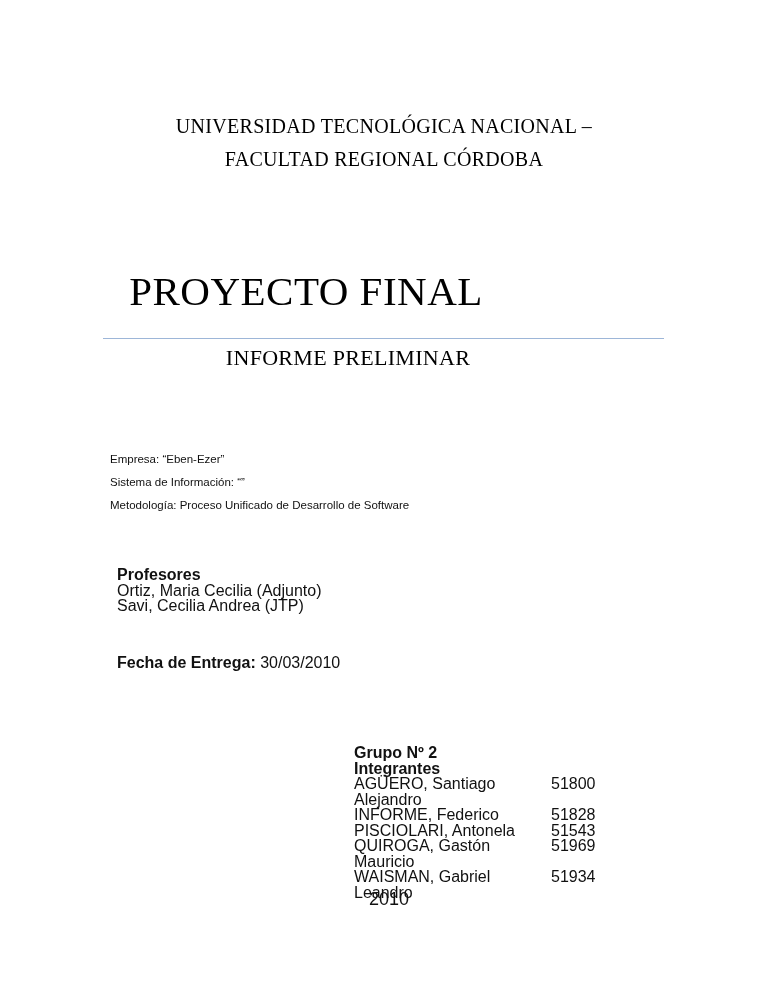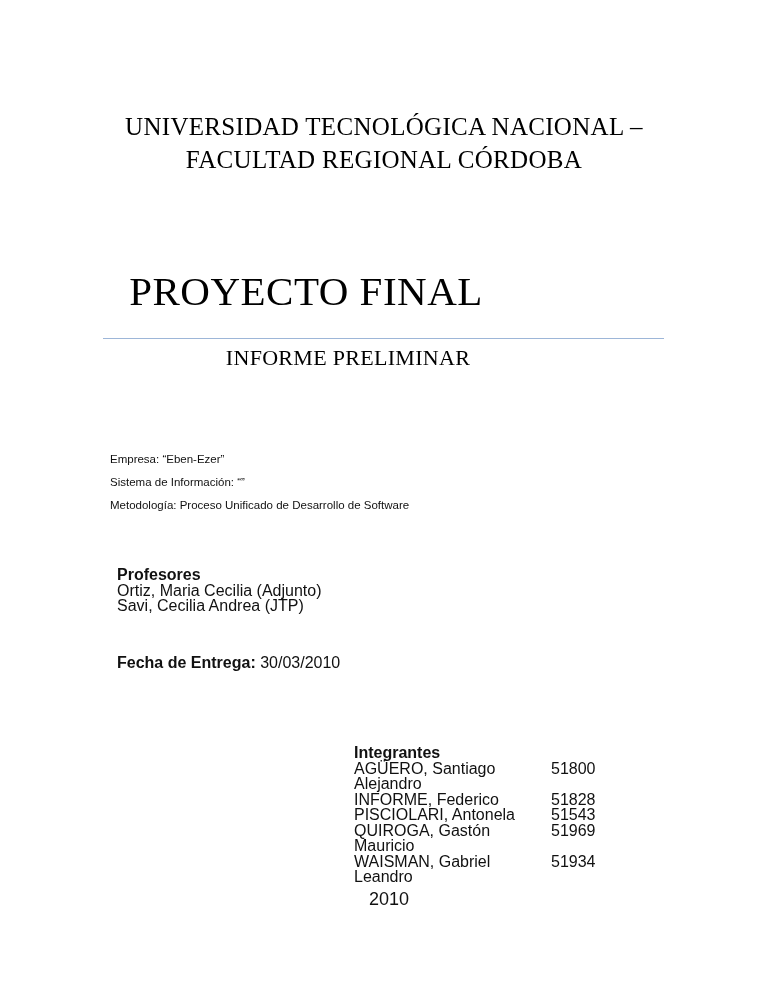--- a/index.html
+++ b/index.html
@@ -1,17 +1,17 @@
 <!DOCTYPE html>
 <html><head>
 <meta charset="utf-8">
 <style>
   html, body { margin:0; padding:0; background:#ffffff; }
   body { width:768px; height:994px; position:relative; overflow:hidden; color:#000; }
-  .univ { position:absolute; top:110px; left:0; width:768px; text-align:center; font-size:25px; line-height:33px; letter-spacing:0.3px; font-family:"Liberation Serif", serif; }
+  .univ { position:absolute; top:110px; left:0; width:768px; text-align:center; font-size:20px; line-height:33px; letter-spacing:0.3px; font-family:"Liberation Serif", serif; }
   .title { position:absolute; top:266px; left:0; width:612px; text-align:center; font-size:41px; line-height:50px; font-family:"Liberation Serif", serif; letter-spacing:0.5px; }
   .rule { position:absolute; top:338px; left:103px; width:561px; height:1px; background:#9db6d8; }
   .subtitle { position:absolute; top:343px; left:0; width:696px; text-align:center; font-size:22px; line-height:30px; font-family:"Liberation Serif", serif; letter-spacing:0.3px; }
   .info { position:absolute; left:110px; font-size:11.5px; line-height:16px; font-family:"Liberation Sans", sans-serif; color:#111; }
   .block { position:absolute; font-size:16px; line-height:15.5px; font-family:Liberation Sans, sans-serif; color:#111; }
   .b { font-weight:bold; }
   .row { display:flex; }
   .row .name { width:197px; }
   .year { position:absolute; left:369px; top:889px; font-size:18px; font-family:"Liberation Sans", sans-serif; color:#111; }
 </style>
@@ -35,20 +35,21 @@
   <div class="b">Profesores</div>
   <div>Ortiz, Maria Cecilia (Adjunto)</div>
   <div>Savi, Cecilia Andrea (JTP)</div>
 </div>
 
 <div class="block" style="left:117px; top:655px;">
   <span class="b">Fecha de Entrega:</span><span> 30/03/2010</span>
 </div>
 
 <div class="block" style="left:354px; top:745px;">
+  <div class="b">Grupo Nº 2</div>
   <div class="b">Integrantes</div>
   <div class="row">
     <span class="name">AGÜERO, Santiago Alejandro</span>
     <span>51800</span>
   </div>
   <div class="row">
     <span class="name">INFORME, Federico</span>
     <span>51828</span>
   </div>
   <div class="row">

